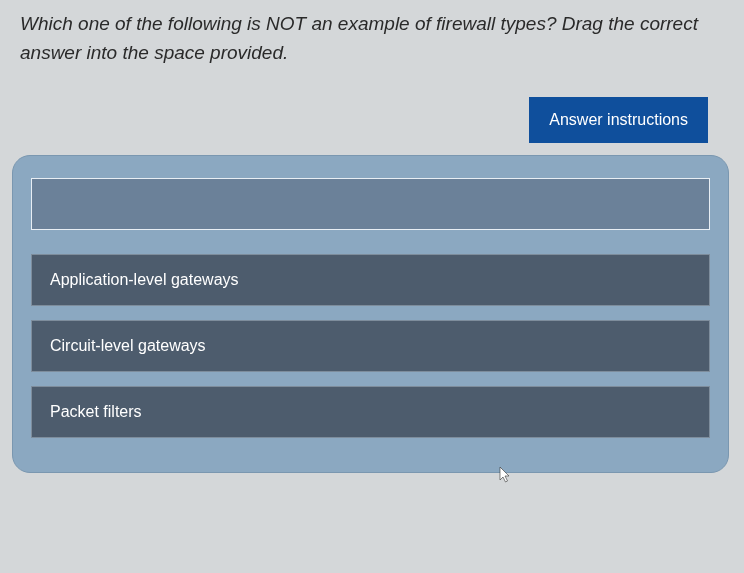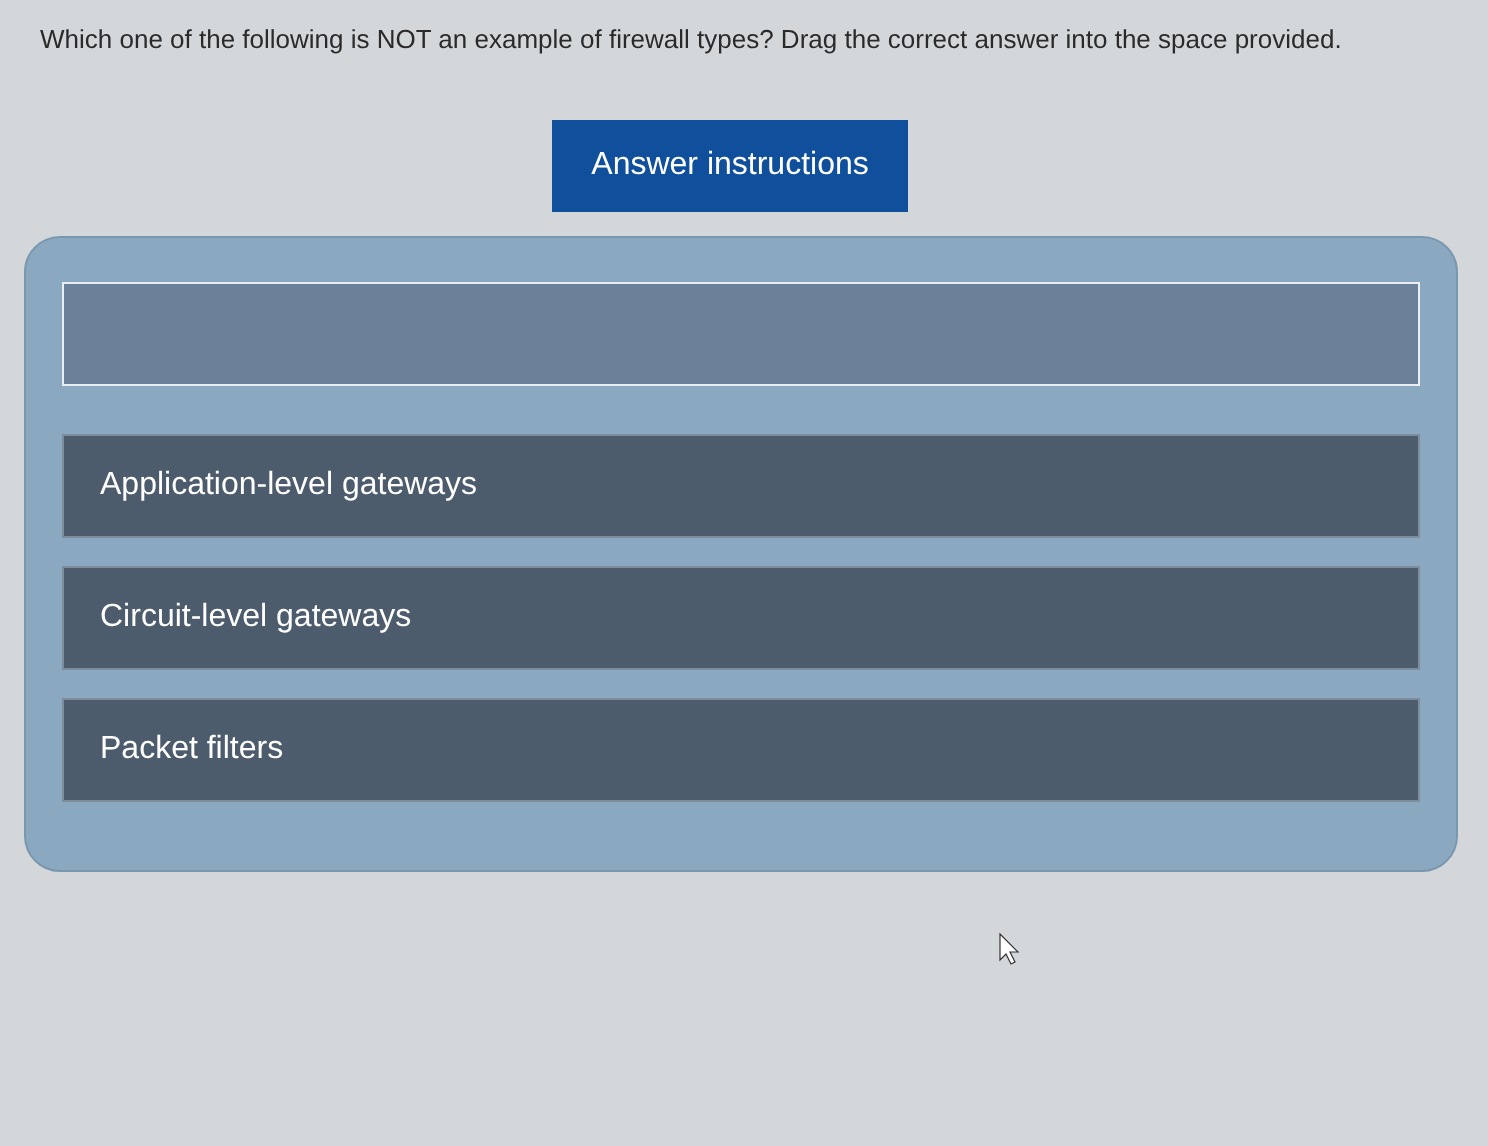--- a/index.html
+++ b/index.html
@@ -10,28 +10,29 @@
     body {
       width: 744px;
       height: 573px;
       font-family: Arial, Helvetica, sans-serif;
       background: #d4d7d9;
       overflow: hidden;
       position: relative;
     }
     .question-text {
       padding: 10px 20px 0 20px;
-      font-size: 13px;
+      font-size: 19px;
       line-height: 1.5;
       color: #2a2a2a;
       font-weight: 500;
+      font-style: italic;
     }
     .instructions-btn-wrap {
       display: flex;
-      justify-content: center;
+      justify-content: flex-end;
       padding: 30px 36px 12px 22px;
     }
     .instructions-btn {
       background: #0f4f9c;
       color: #ffffff;
       border: none;
       padding: 14px 20px;
       font-size: 16px;
       cursor: pointer;
       font-family: inherit;

